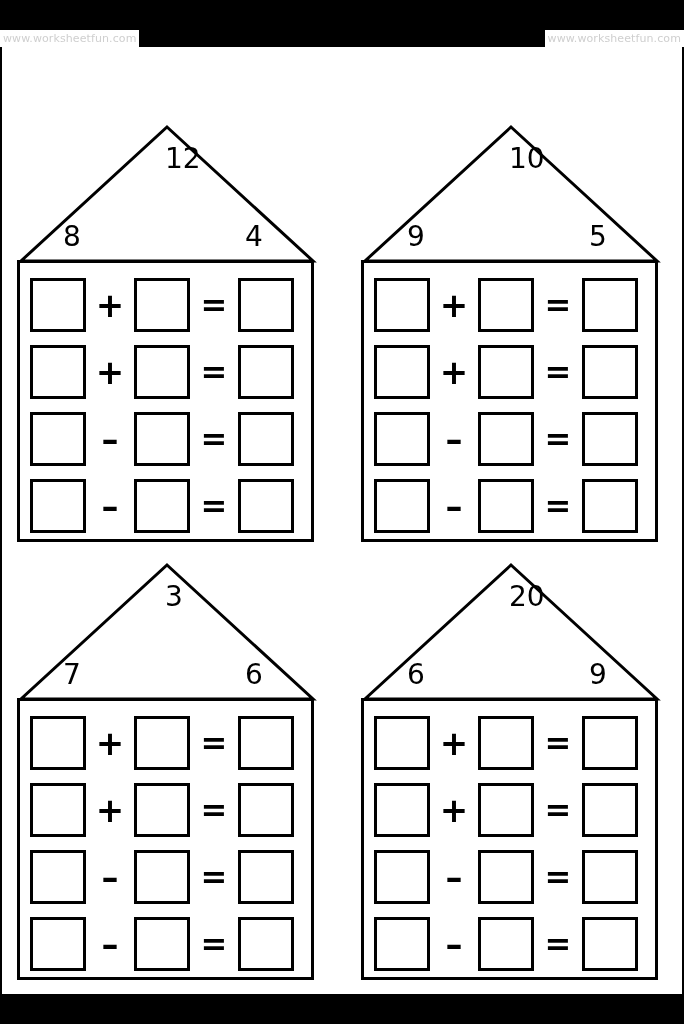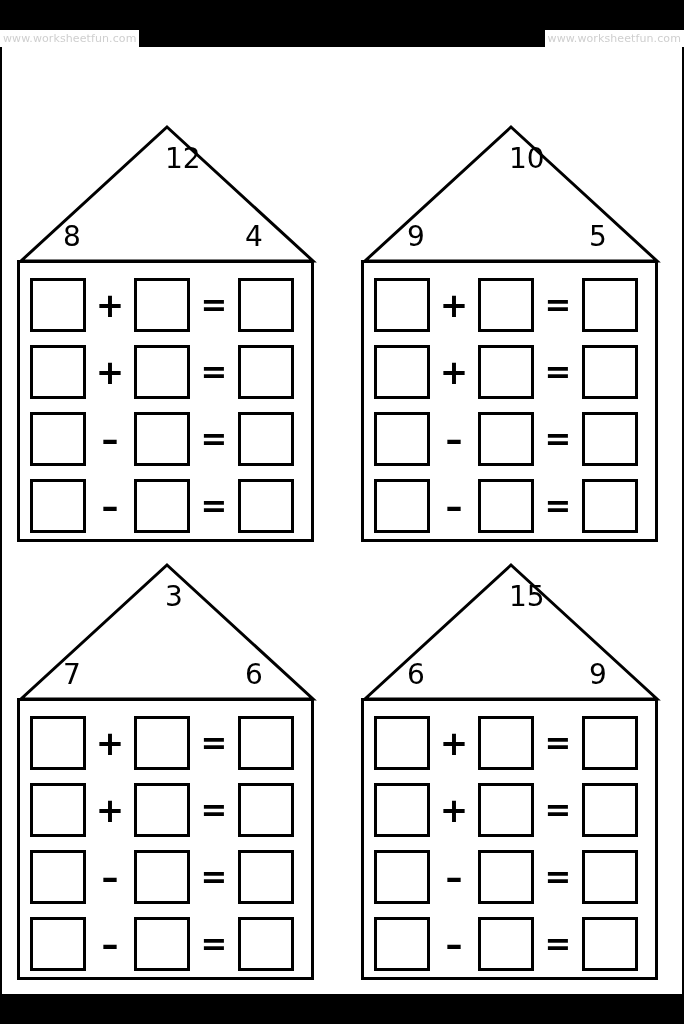--- a/index.html
+++ b/index.html
@@ -319,21 +319,21 @@
             </div>
           </div>
         </div>
       </div>
 
       <div class="house r1 c1">
         <div class="roof">
           <svg width="300" height="142" viewBox="0 0 300 142" xmlns="http://www.w3.org/2000/svg">
             <polygon points="150,4 296,138 4,138" fill="#ffffff" stroke="#000000" stroke-width="3"></polygon>
           </svg>
-          <div class="roof-num top">15</div>
+          <div class="roof-num top">20</div>
           <div class="roof-num left">6</div>
           <div class="roof-num right">9</div>
         </div>
         <div class="body">
           <div class="rows">
             <div class="eq-row">
               <div class="cell"></div>
               <div class="op">+</div>
               <div class="cell"></div>
               <div class="op eq">=</div>

